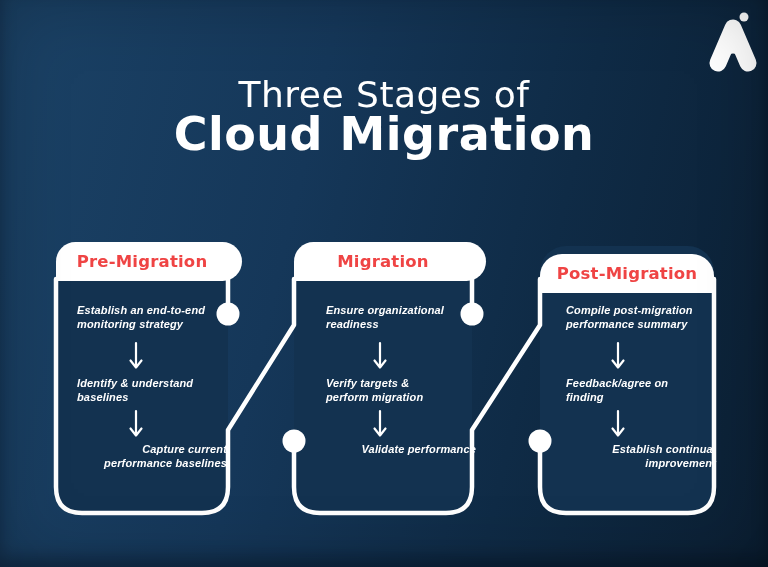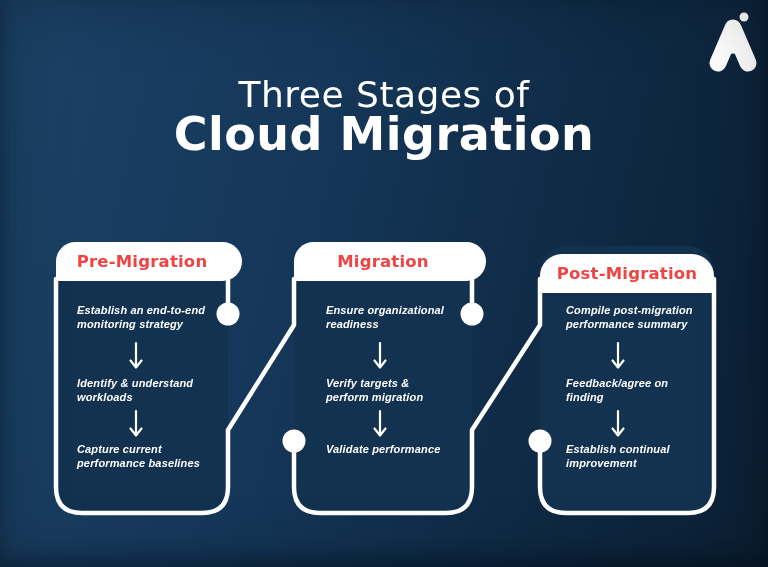--- a/index.html
+++ b/index.html
@@ -47,21 +47,21 @@
 
   
   .step{
     position:absolute;color:#ffffff;
     font-size:11px;font-weight:700;letter-spacing:.15px;line-height:13.5px;font-style:italic;
   }
   .step span{display:block;}
   .col1{left:77px;width:150px;}
   .col2{left:326px;width:150px;}
   .col3{left:566px;width:150px;}
-  .row1{top:304px;} .row2{top:377px;} .row3{top:443px;}
+  .row1{top:304px;} .row2{top:377px;} .row3{top:443px;text-align:right;}
 
   .arrow{position:absolute;width:16px;height:30px;}
   .ar1{top:341px;} .ar2{top:409px;}
   .ac1{left:128px;} .ac2{left:372px;} .ac3{left:610px;}
 </style>
 </head>
 <body>
 
 <div class="canvas">
 
@@ -114,21 +114,21 @@
 
   <div class="step col1 row1">
     <span>Establish an end-to-end</span>
     <span>monitoring strategy</span>
   </div>
   <svg class="arrow ar1 ac1" viewBox="0 0 16 30">
     <path d="M8 2 L8 26 M2.5 19.5 L8 26.5 L13.5 19.5" fill="none" stroke="#ffffff" stroke-width="2.2" stroke-linecap="round" stroke-linejoin="round"></path>
   </svg>
   <div class="step col1 row2">
     <span>Identify &amp; understand</span>
-    <span>workloads</span>
+    <span>baselines</span>
   </div>
   <svg class="arrow ar2 ac1" viewBox="0 0 16 30">
     <path d="M8 2 L8 26 M2.5 19.5 L8 26.5 L13.5 19.5" fill="none" stroke="#ffffff" stroke-width="2.2" stroke-linecap="round" stroke-linejoin="round"></path>
   </svg>
   <div class="step col1 row3">
     <span>Capture current</span>
     <span>performance baselines</span>
   </div>
 
   <div class="step col2 row1">

